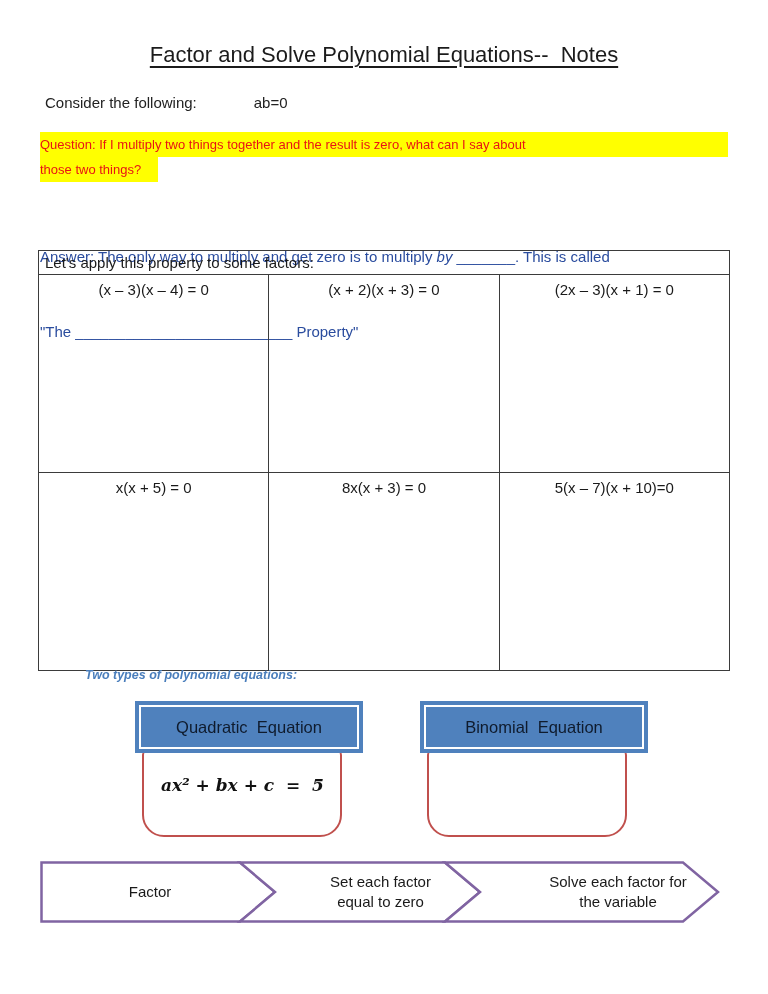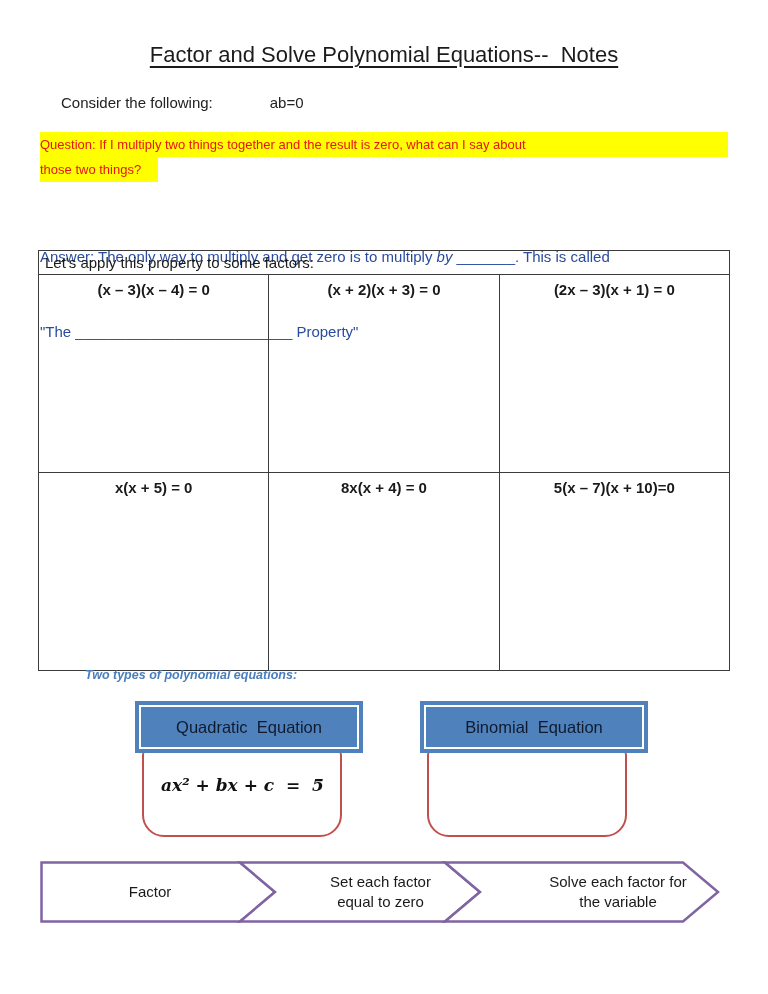--- a/index.html
+++ b/index.html
@@ -25,21 +25,20 @@
     text-underline-offset: 4px;
     white-space: pre;
   }
 
   
   .consider {
     position: absolute;
     top: 94px; left: 45px;
     font-size: 15px;
     color: #222222;
-    margin-left: 16px;
   }
   .consider .expr { margin-left: 57px; }
 
   
   .question {
     position: absolute;
     top: 132px; left: 40px; width: 688px;
     font-size: 13px;
     line-height: 25px;
     color: #E81414;
@@ -74,21 +73,20 @@
   .factors .hdr td {
     height: 21px;
     padding: 1px 0 1px 6px;
     text-align: left;
   }
   .factors .cells td {
     height: 190px;
     vertical-align: top;
     text-align: center;
     padding-top: 6px;
-    font-weight: bold;
   }
 
   
   .two-types {
     position: absolute;
     top: 668px; left: 85px;
     font-size: 12.5px;
     font-weight: bold;
     font-style: italic;
     color: #4A7EBC;
@@ -184,21 +182,21 @@
         <tr class="hdr">
       <td colspan="3">Let's apply this property to some factors:</td>
     </tr>
     <tr class="cells">
       <td>(x – 3)(x – 4) = 0</td>
       <td>(x + 2)(x + 3) = 0</td>
       <td>(2x – 3)(x + 1) = 0</td>
     </tr>
     <tr class="cells">
       <td>x(x + 5) = 0</td>
-      <td>8x(x + 4) = 0</td>
+      <td>8x(x + 3) = 0</td>
       <td>5(x – 7)(x + 10)=0</td>
     </tr>
   </tbody>
     </table>
 
   <div class="two-types">Two types of polynomial equations:</div>
 
   <div class="card card-quadratic">
     <div class="card-red"></div>
     <div class="card-blue">Quadratic  Equation</div>

